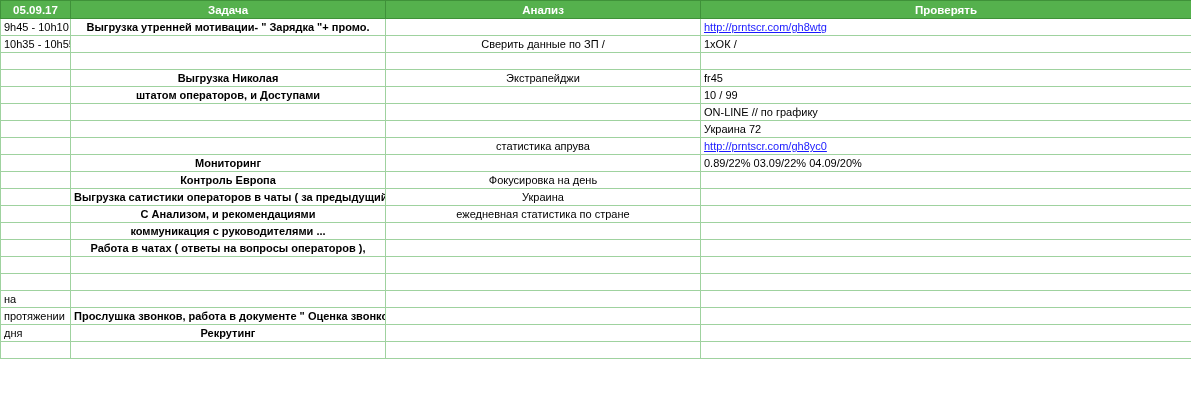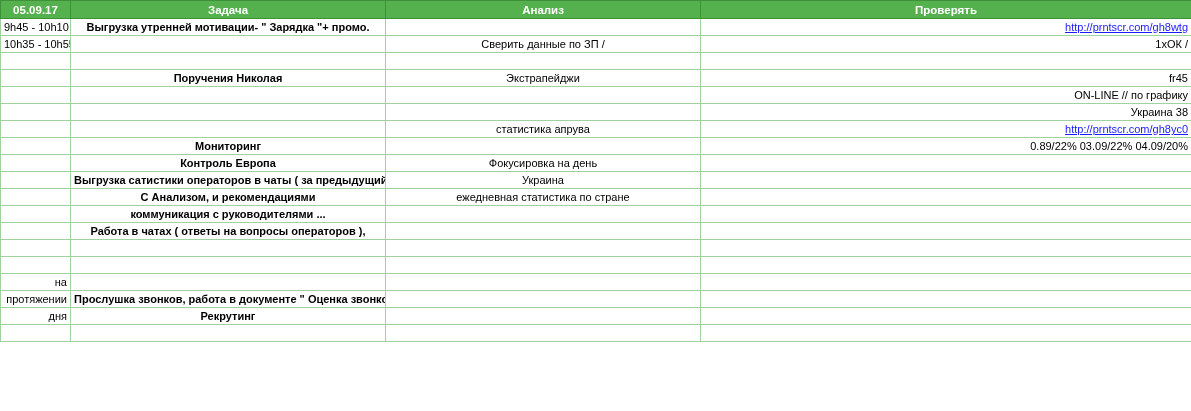--- a/index.html
+++ b/index.html
@@ -38,21 +38,21 @@
   tr.header td {
     background: #55b14d;
     color: #ffffff;
     font-weight: bold;
     text-align: center;
     border: 1px solid #3f9139;
     height: 17px;
     font-size: 11.5px;
   }
   td.center { text-align: center; }
-  td.left { text-align: right; }
+  td.left { text-align: left; }
   td.bold { font-weight: bold; }
   td.link a {
     color: #1a1aff;
     text-decoration: underline;
   }
 </style>
 </head>
 <body>
 
 <div id="sheet">
@@ -84,35 +84,41 @@
           <td class="left">1хОК /</td>
         </tr>
         <tr>
           <td class="left"></td>
           <td class="center bold"></td>
           <td class="center"></td>
           <td class="left"></td>
         </tr>
         <tr>
           <td class="left"></td>
-          <td class="center bold">Поручения Николая</td>
+          <td class="center bold">Выгрузка Николая</td>
           <td class="center">Экстрапейджи</td>
           <td class="left">fr45</td>
+        </tr>
+        <tr>
+          <td class="left"></td>
+          <td class="center bold">штатом операторов, и Доступами</td>
+          <td class="center"></td>
+          <td class="left">10 / 99</td>
         </tr>
         <tr>
           <td class="left"></td>
           <td class="center bold"></td>
           <td class="center"></td>
           <td class="left">ON-LINE // по графику</td>
         </tr>
         <tr>
           <td class="left"></td>
           <td class="center bold"></td>
           <td class="center"></td>
-          <td class="left">Украина 38</td>
+          <td class="left">Украина 72</td>
         </tr>
         <tr>
           <td class="left"></td>
           <td class="center bold"></td>
           <td class="center">статистика апрува</td>
           <td class="left link"><a href="#">http://prntscr.com/gh8yc0</a></td>
         </tr>
         <tr>
           <td class="left"></td>
           <td class="center bold">Мониторинг</td>

